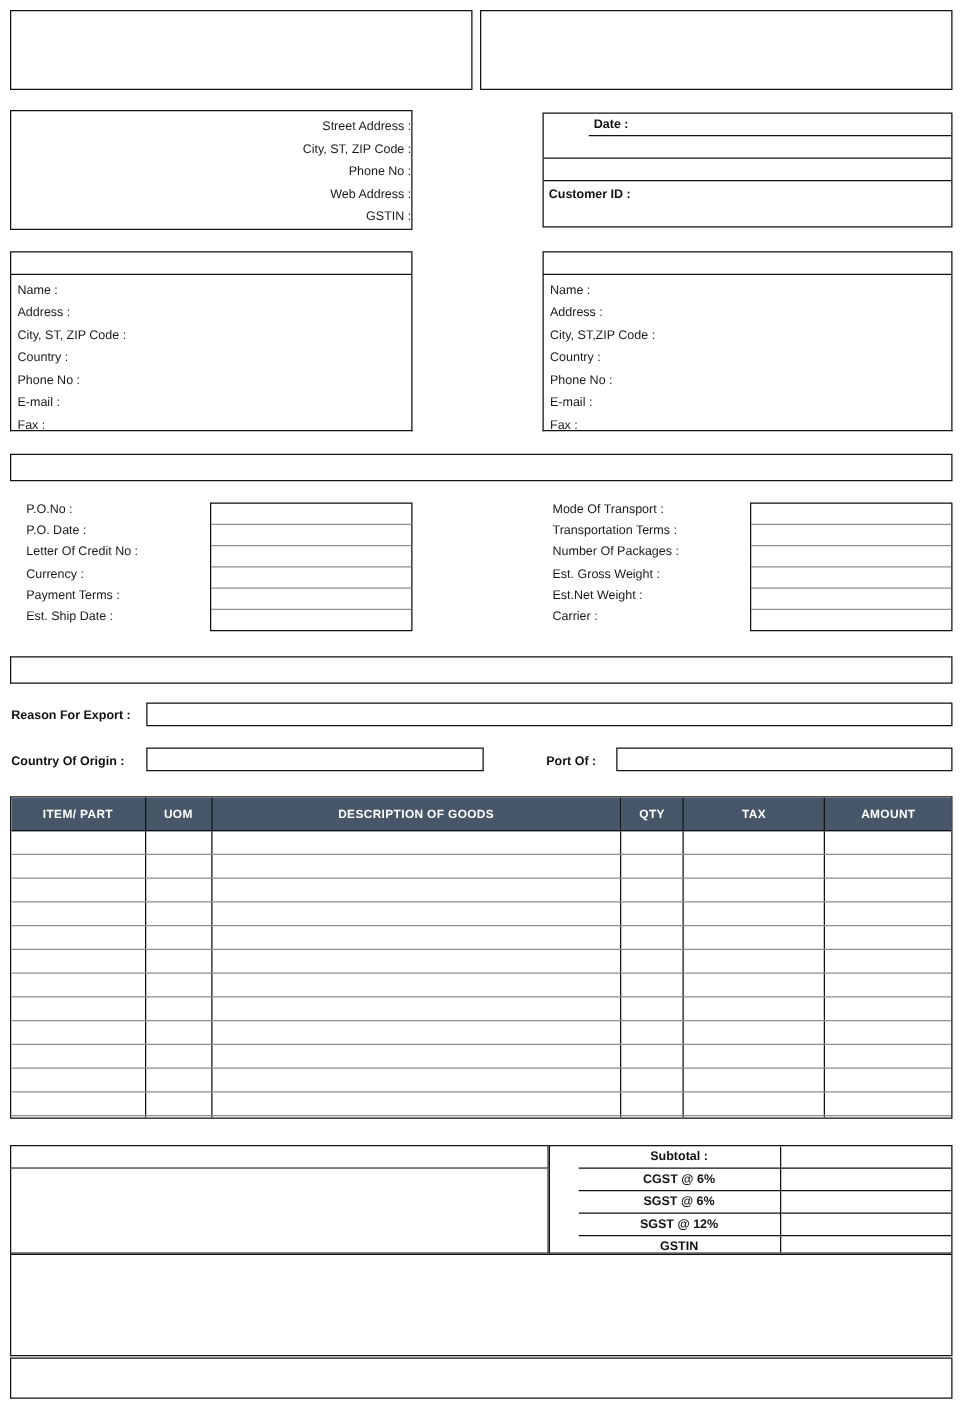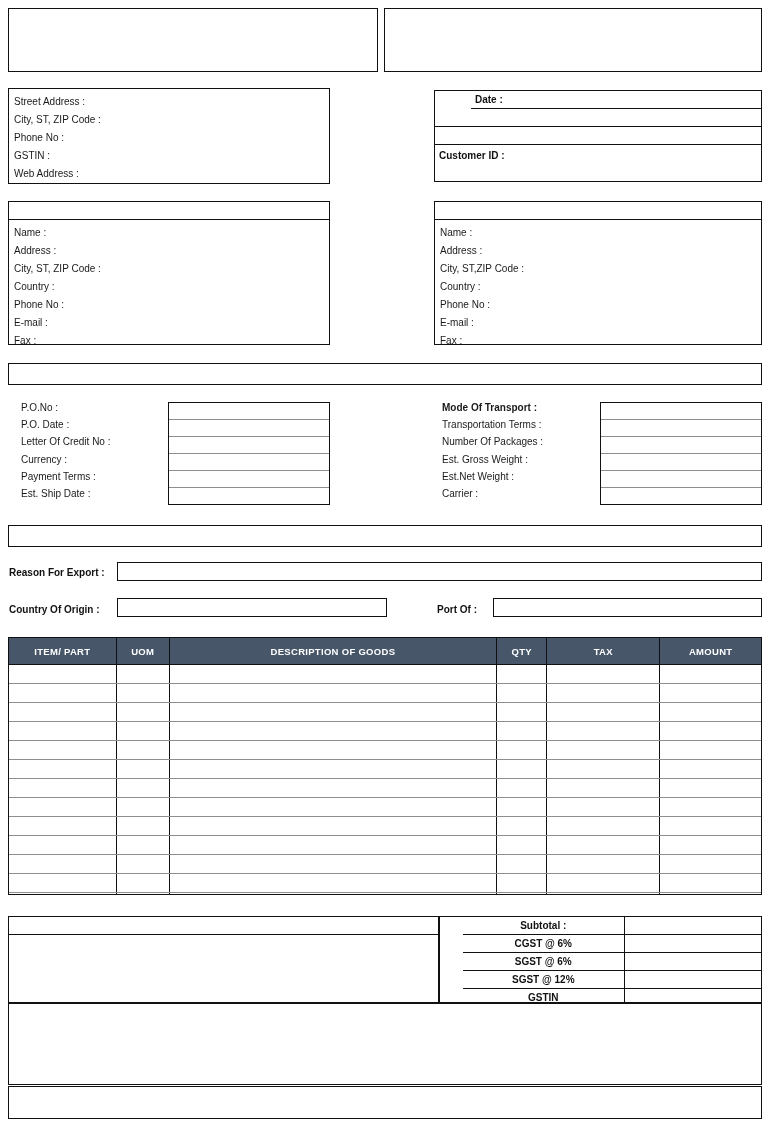--- a/index.html
+++ b/index.html
@@ -149,26 +149,26 @@
 <div id="page">
 
   <div class="abs navy hdr-big box" style="left:8px; top:8px; width:370px; height:64px; border-color:#111;">
     <span>Company Name</span>
   </div>
 
   <div class="abs navy hdr-big box" style="left:384px; top:8px; width:378px; height:64px; border-color:#111;">
     <span>PROFORMA INVOICE</span>
   </div>
 
-  <div class="abs box addrlist" style="left:8px; top:88px; width:322px; height:96px;">
+  <div class="abs box addrlist" style="left:8px; top:88px; width:322px; height:96px;align-items:flex-end;">
     <div class="lbl">Street Address :</div>
     <div class="lbl">City, ST, ZIP Code :</div>
     <div class="lbl">Phone No :</div>
+    <div class="lbl">Web Address :</div>
     <div class="lbl">GSTIN :</div>
-    <div class="lbl">Web Address :</div>
   </div>
 
   <div class="abs box" style="left:434px; top:90px; width:328px; height:92px; display:flex; flex-direction:column;">
     <div class="stackrow" style="height:18px;margin-left:36px;">
       <span class="lbl-b">Date :</span>
     </div>
     <div class="stackrow" style="height:18px;">
       <span class="lbl"></span>
     </div>
     <div class="stackrow" style="height:18px;">
@@ -221,21 +221,21 @@
   <div class="abs box fieldlines" style="left:168px; top:402px; width:162px; height:103px;">
     <div></div>
     <div></div>
     <div></div>
     <div></div>
     <div></div>
     <div></div>
   </div>
 
   <div class="abs" style="left:440px; top:402px; width:158px; height:103px; display:flex; flex-direction:column;">
-    <div class="lbl" style="flex:1;padding-left:2px;font-weight:bold;">Mode Of Transport :</div>
+    <div class="lbl" style="flex:1;padding-left:2px;">Mode Of Transport :</div>
     <div class="lbl" style="flex:1;padding-left:2px;">Transportation Terms :</div>
     <div class="lbl" style="flex:1;padding-left:2px;">Number Of Packages :</div>
     <div class="lbl" style="flex:1;padding-left:2px;">Est. Gross Weight :</div>
     <div class="lbl" style="flex:1;padding-left:2px;">Est.Net Weight :</div>
     <div class="lbl" style="flex:1;padding-left:2px;">Carrier :</div>
   </div>
 
   <div class="abs box fieldlines" style="left:600px; top:402px; width:162px; height:103px;">
     <div></div>
     <div></div>

